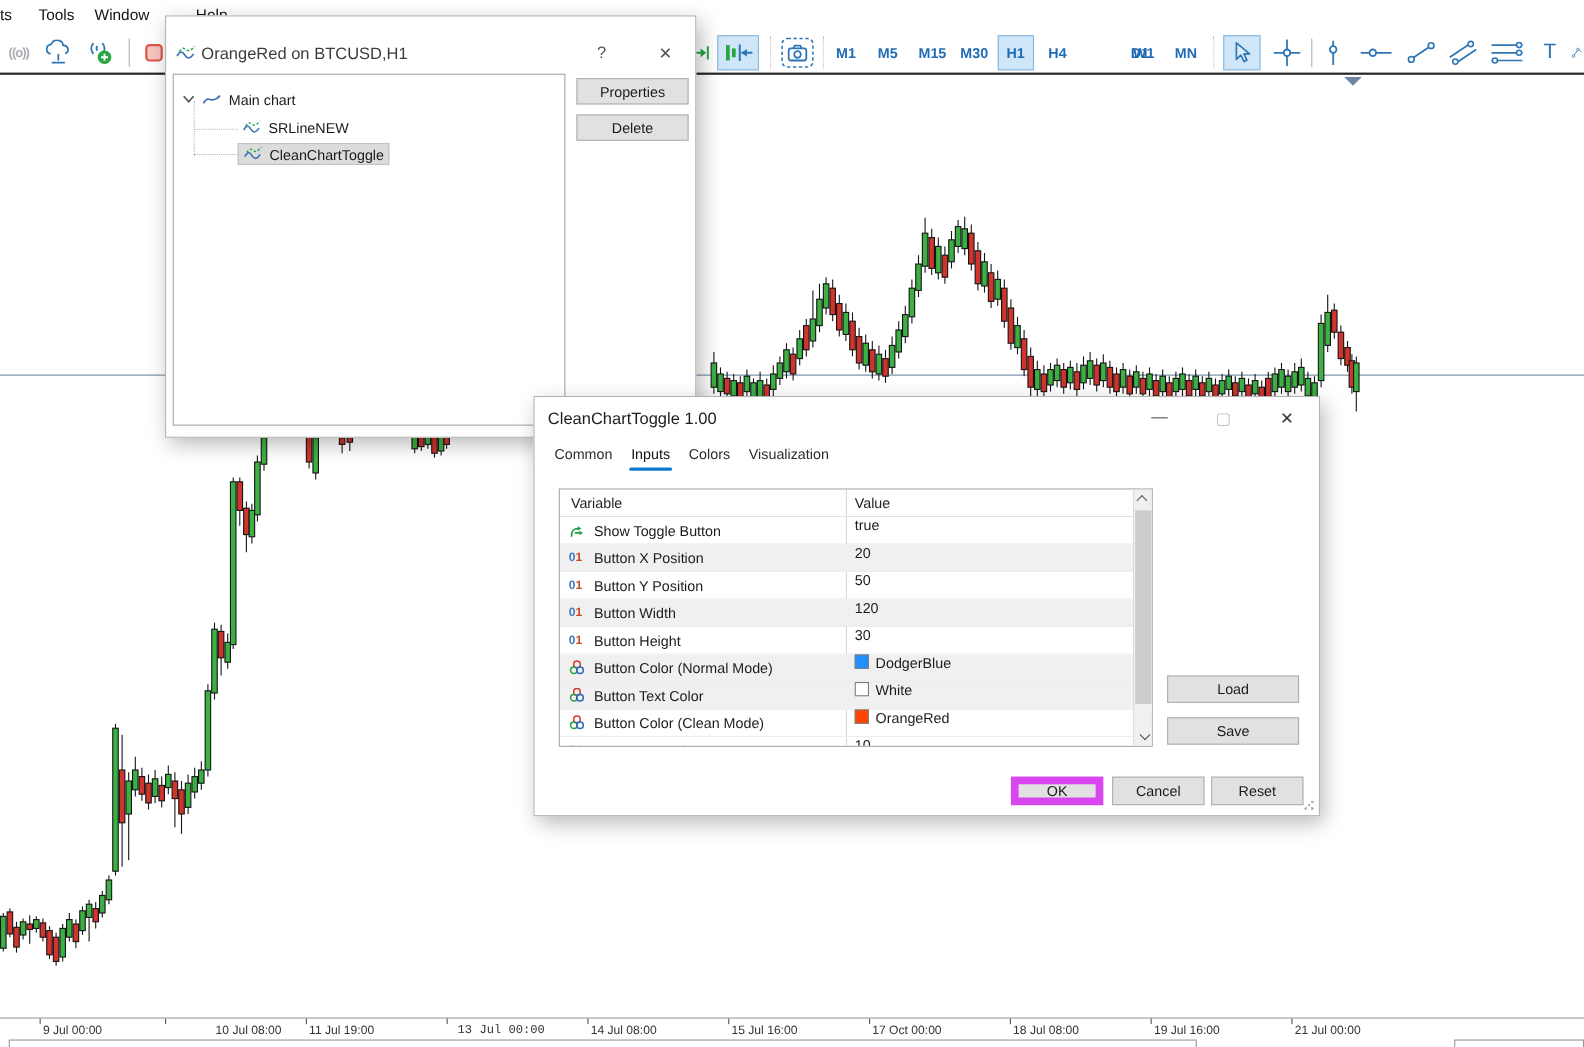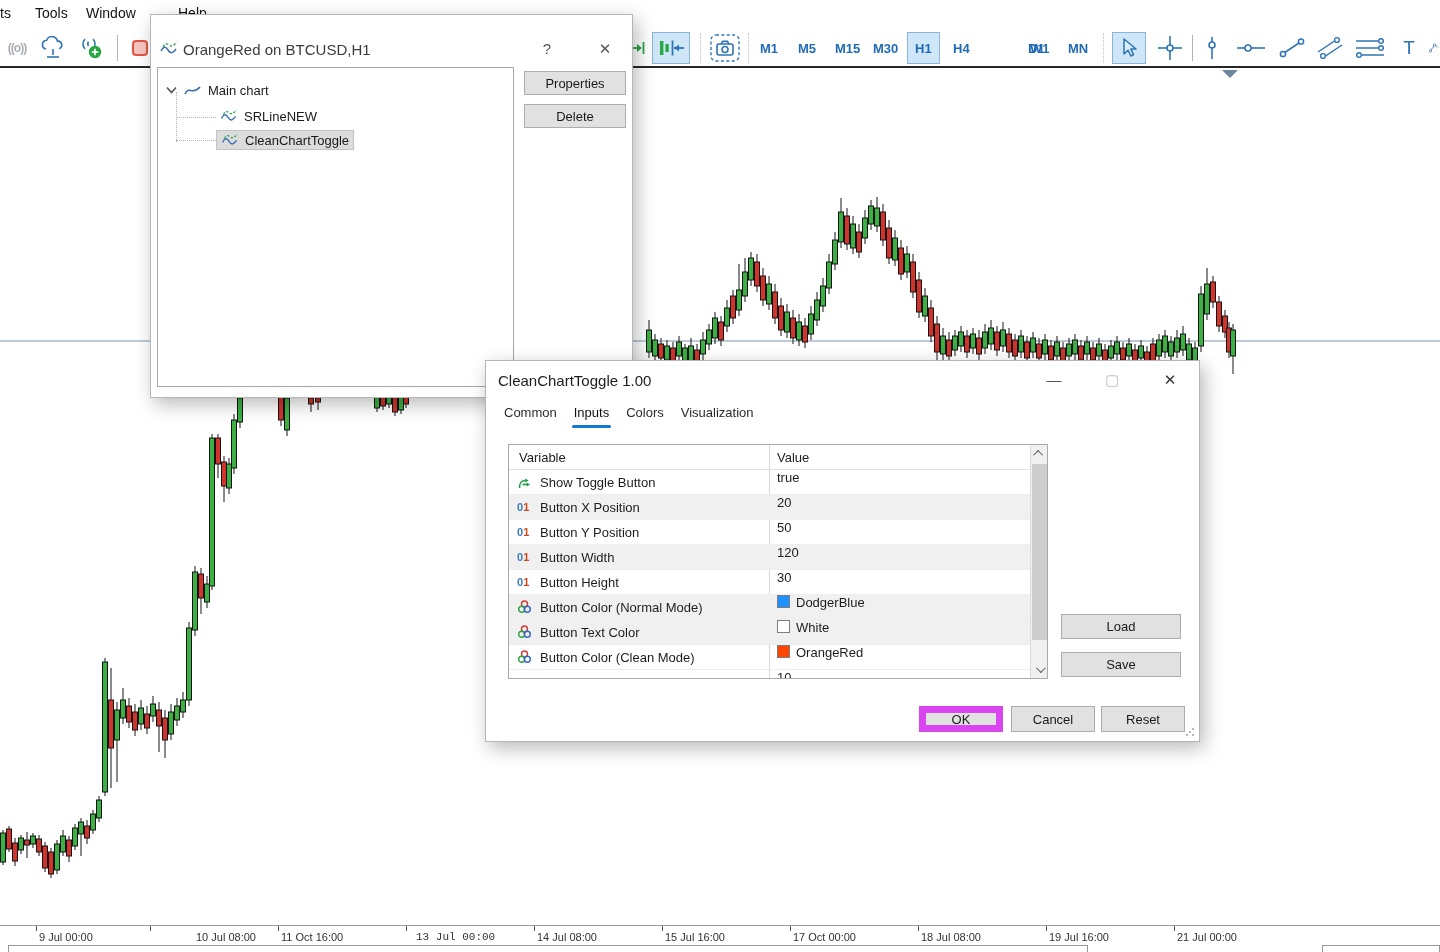--- a/index.html
+++ b/index.html
@@ -388,21 +388,21 @@
       <rect x="1230.5" y="330" width="5" height="26" fill="#3cb043" stroke="#141414" stroke-width="1"></rect>
       <path d="M1222,70 L1238,70 L1230,78 Z" fill="#6f86a0"></path>
     </svg>
 
   <div class="xaxis" id="xaxis">
       <div class="xtick" style="left: 36px;"></div>
       <span class="xlabel" style="left: 39px;">9 Jul 00:00</span>
       <div class="xtick" style="left: 150px;"></div>
       <span class="xlabel" style="left: 153px; margin-left: 43px;">10 Jul 08:00</span>
       <div class="xtick" style="left: 278px;"></div>
-      <span class="xlabel" style="left: 281px;">11 Oct 16:00</span>
+      <span class="xlabel" style="left: 281px;">11 Jul 19:00</span>
       <div class="xtick" style="left: 406px;"></div>
       <span class="xlabel" style="left: 416px; font-family: Liberation Mono, monospace;">13 Jul 00:00</span>
       <div class="xtick" style="left: 534px;"></div>
       <span class="xlabel" style="left: 537px;">14 Jul 08:00</span>
       <div class="xtick" style="left: 662px;"></div>
       <span class="xlabel" style="left: 665px;">15 Jul 16:00</span>
       <div class="xtick" style="left: 790px;"></div>
       <span class="xlabel" style="left: 793px;">17 Oct 00:00</span>
       <div class="xtick" style="left: 918px;"></div>
       <span class="xlabel" style="left: 921px;">18 Jul 08:00</span>

